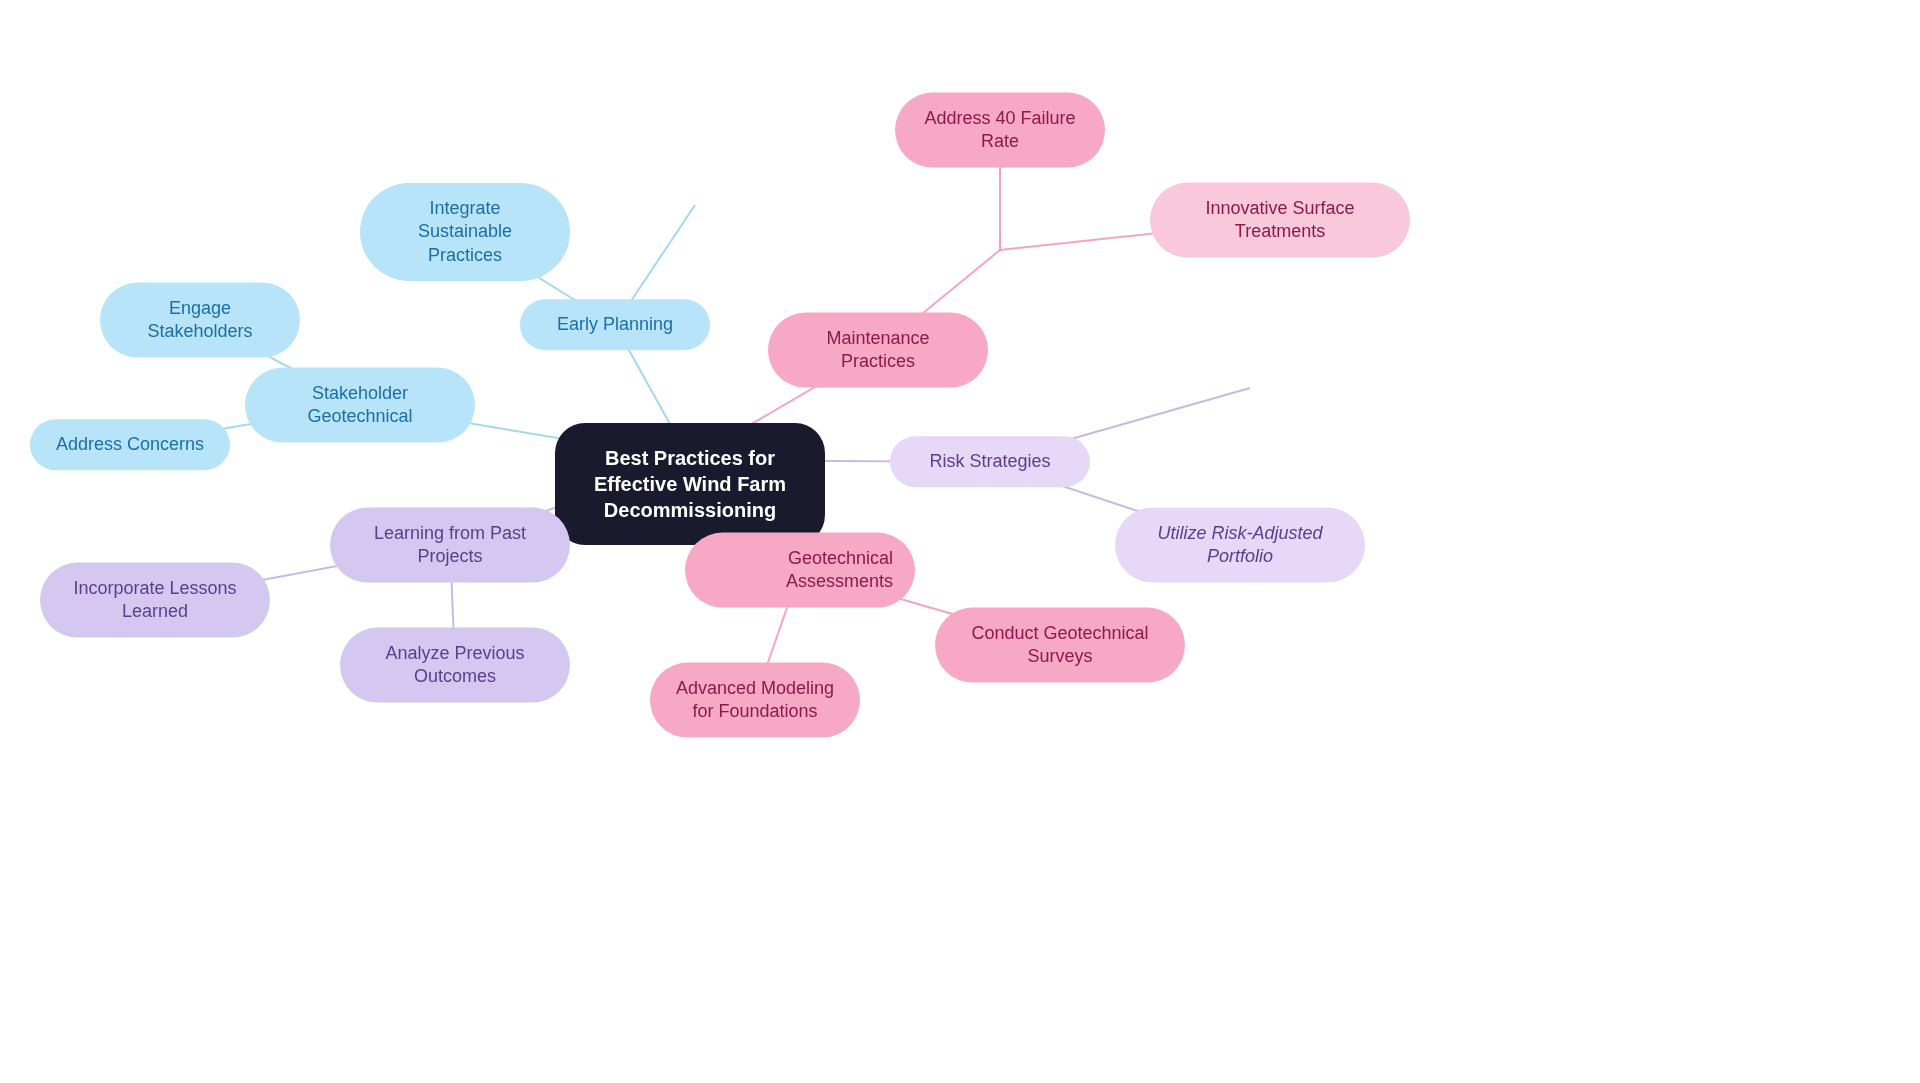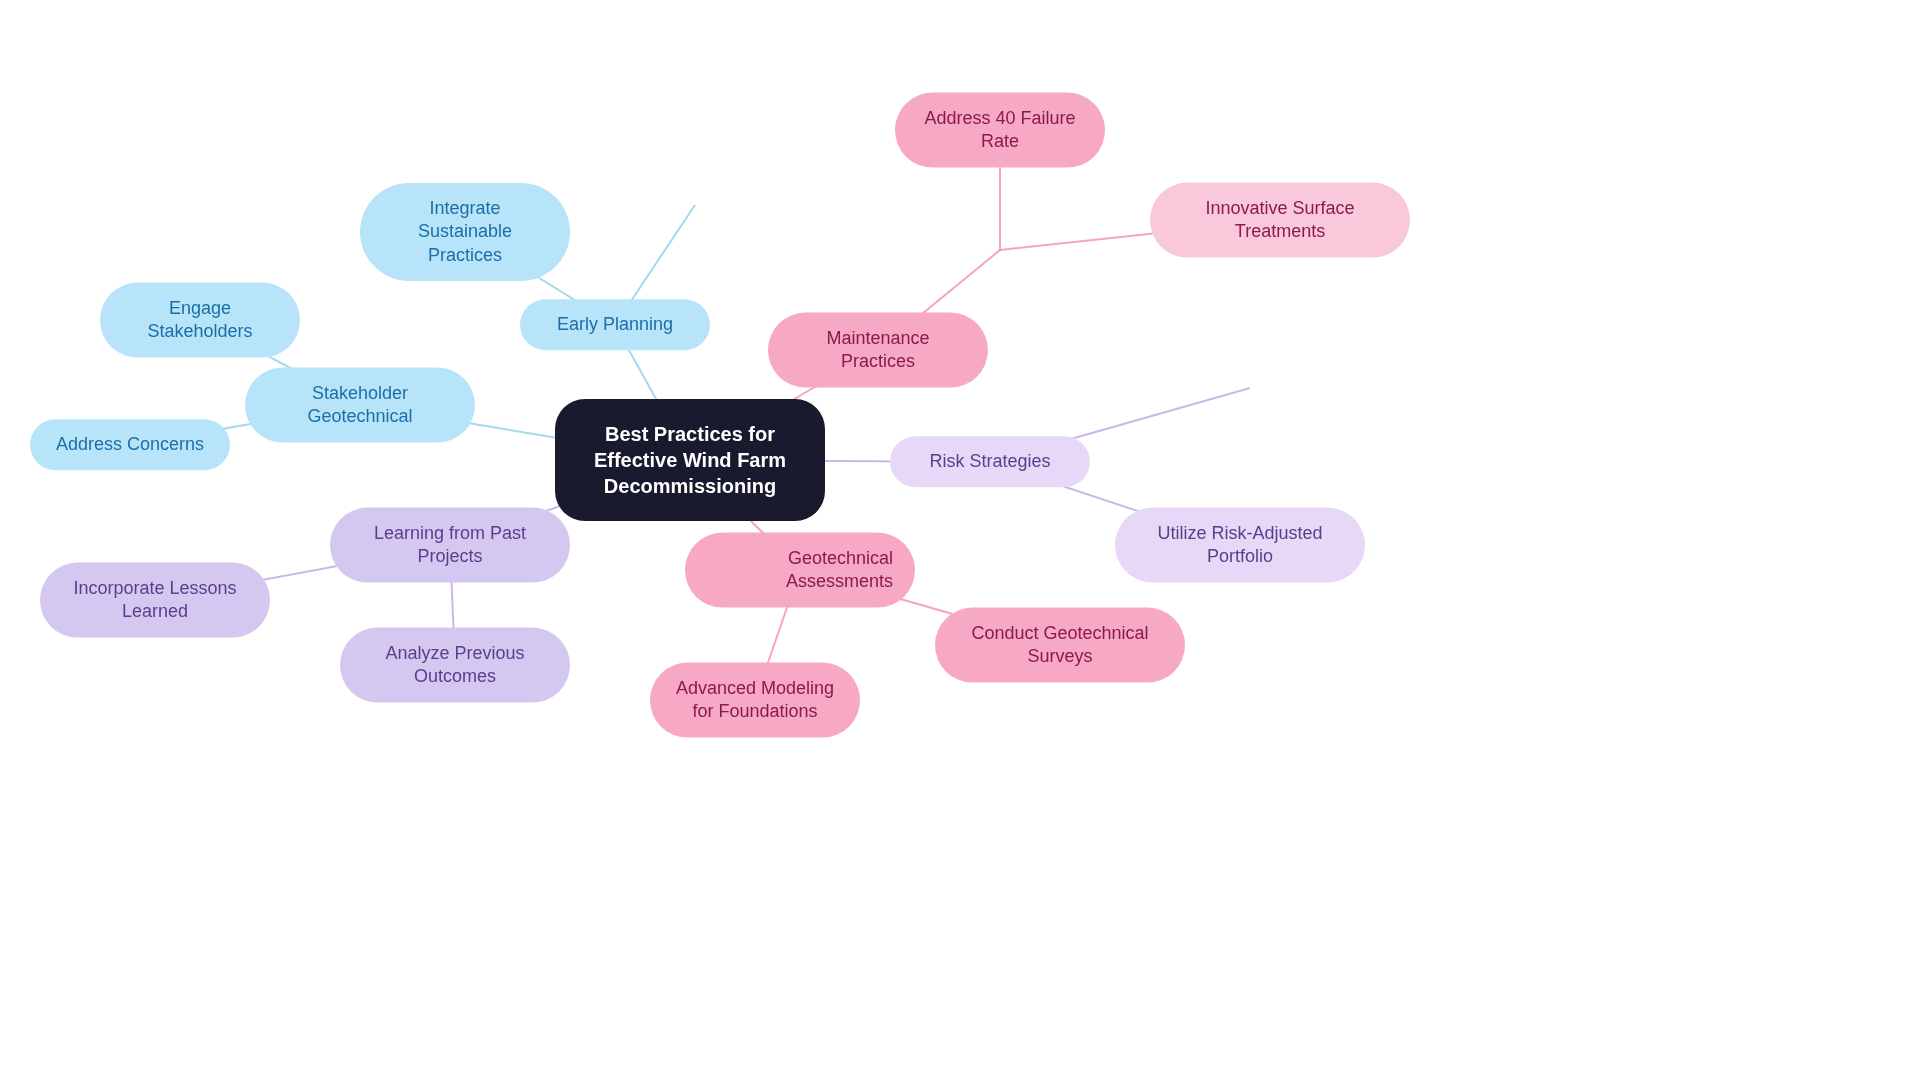--- a/index.html
+++ b/index.html
@@ -38,20 +38,21 @@
       cursor: pointer;
     }
     .node-center {
       background: #1a1a2e;
       color: #ffffff;
       font-size: 20px;
       font-weight: 600;
       border-radius: 30px;
       width: 270px;
       padding: 22px 28px;
+      margin-top: 24px;
     }
     .node-blue {
       background: #b8e4f9;
       color: #1a6fa8;
       border: none;
     }
     .node-purple {
       background: #d4c8f0;
       color: #5a3e8c;
       border: none;
@@ -103,17 +104,17 @@
     <div class="node node-blue" style="left: 130px; top: 445px; width: 200px;">Address Concerns</div>
     <div class="node node-blue" style="left: 615px; top: 325px; width: 190px;">Early Planning</div>
     <div class="node node-blue" style="left: 465px; top: 232px; width: 210px;">Integrate Sustainable Practices</div>
     <div class="node node-purple" style="left: 450px; top: 545px; width: 240px;">Learning from Past Projects</div>
     <div class="node node-purple" style="left: 155px; top: 600px; width: 230px;">Incorporate Lessons Learned</div>
     <div class="node node-purple" style="left: 455px; top: 665px; width: 230px;">Analyze Previous Outcomes</div>
     <div class="node node-pink" style="left: 878px; top: 350px; width: 220px;">Maintenance Practices</div>
     <div class="node node-pink" style="left: 1000px; top: 130px; width: 210px;">Address 40 Failure Rate</div>
     <div class="node node-light-pink" style="left: 1280px; top: 220px; width: 260px;">Innovative Surface Treatments</div>
     <div class="node node-lavender" style="left: 990px; top: 462px; width: 200px;">Risk Strategies</div>
-    <div class="node node-lavender" style="left: 1240px; top: 545px; width: 250px;">Utilize Risk-Adjusted Portfolio</div>
+    <div class="node node-lavender" style="left: 1240px; top: 545px; width: 250px; font-style: italic;">Utilize Risk-Adjusted Portfolio</div>
     <div class="node node-pink" style="left: 800px; top: 570px; width: 230px; text-align: right;">Geotechnical Assessments</div>
     <div class="node node-pink" style="left: 755px; top: 700px; width: 210px;">Advanced Modeling for Foundations</div>
     <div class="node node-pink" style="left: 1060px; top: 645px; width: 250px;">Conduct Geotechnical Surveys</div>
   </div>
 
 </body></html>

